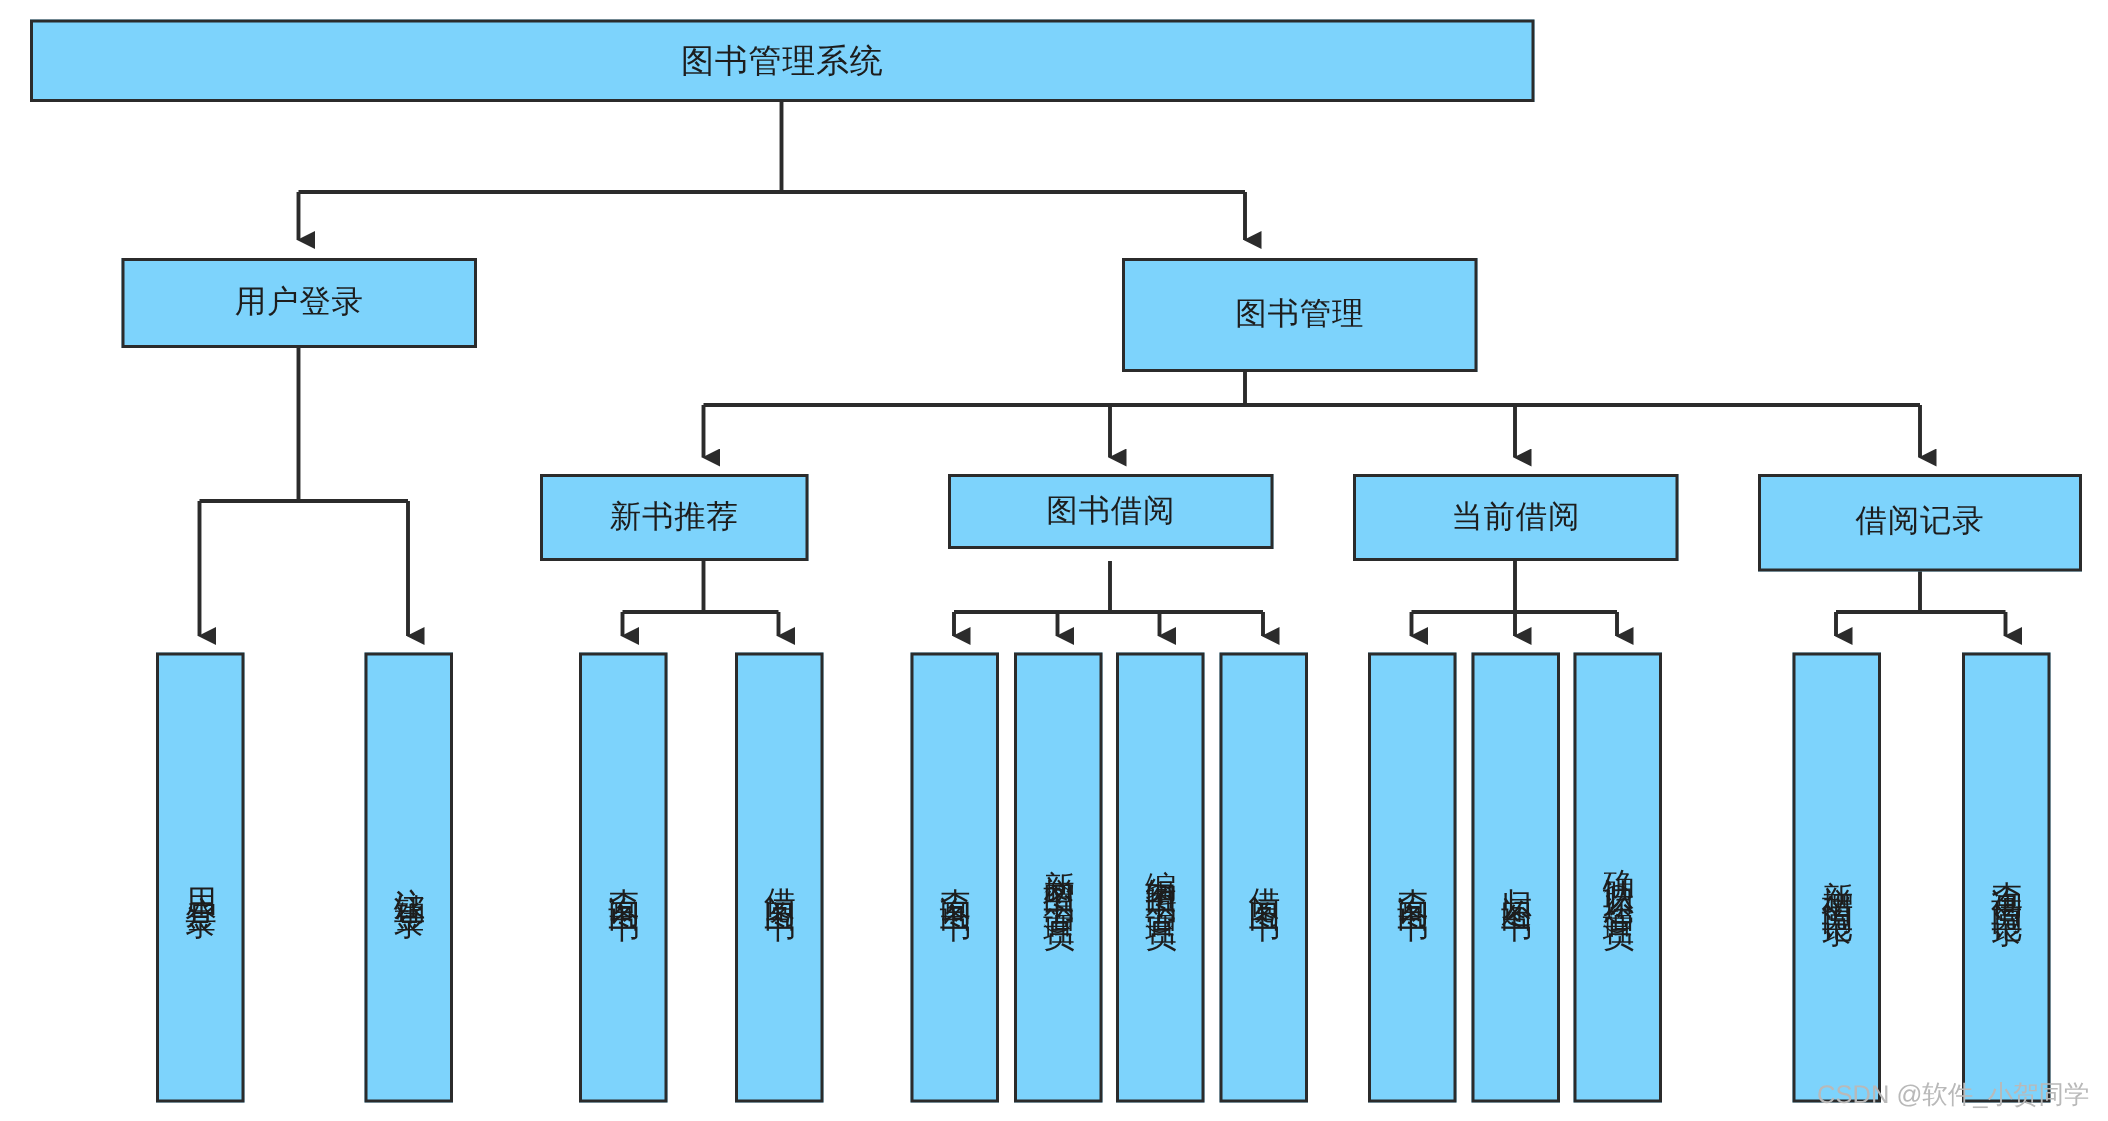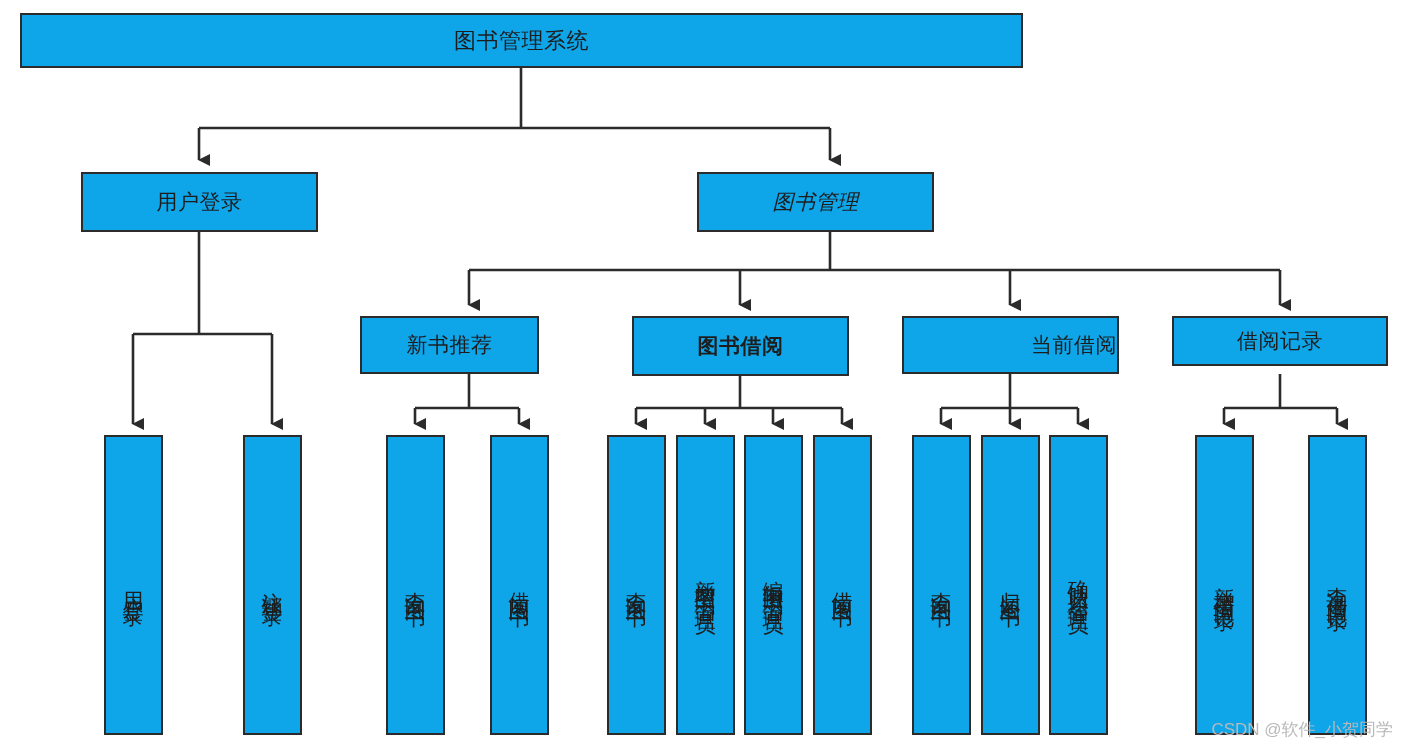--- a/index.html
+++ b/index.html
@@ -22,21 +22,21 @@
   svg.layer {
     position: absolute;
     top: 0;
     left: 0;
     width: 1405px;
     height: 747px;
   }
   .node-box {
     position: absolute;
     box-sizing: border-box;
-    background: #0ea5e9;
+    background: #7dd3fc;
     border: 2px solid #2b2b2b;
     display: flex;
     align-items: center;
     justify-content: center;
     overflow: hidden;
   }
   .node-label {
     color: #1d1d1d;
     font-size: 21px;
     line-height: 1.15;
@@ -120,37 +120,37 @@
   </svg>
 
   <div class="node-box title" style="left:20px; top:13px; width:1003px; height:55px;">
     <span class="node-label">图书管理系统</span>
   </div>
 
   <div class="node-box" style="left:81px; top:172px; width:237px; height:60px;">
     <span class="node-label">用户登录</span>
   </div>
 
-  <div class="node-box" style="left:697px; top:172px; width:237px; height:60px;font-style:italic;">
+  <div class="node-box" style="left:748px; top:172px; width:237px; height:76px;">
     <span class="node-label">图书管理</span>
   </div>
 
   <div class="node-box" style="left:360px; top:316px; width:179px; height:58px;">
     <span class="node-label">新书推荐</span>
   </div>
 
-  <div class="node-box" style="left:632px; top:316px; width:217px; height:60px;font-weight:bold;">
+  <div class="node-box" style="left:632px; top:316px; width:217px; height:50px;">
     <span class="node-label">图书借阅</span>
   </div>
 
-  <div class="node-box" style="left:902px; top:316px; width:217px; height:58px;justify-content:flex-end;">
+  <div class="node-box" style="left:902px; top:316px; width:217px; height:58px;">
     <span class="node-label">当前借阅</span>
   </div>
 
-  <div class="node-box" style="left:1172px; top:316px; width:216px; height:50px;">
+  <div class="node-box" style="left:1172px; top:316px; width:216px; height:65px;">
     <span class="node-label">借阅记录</span>
   </div>
 
   <div class="node-box vertical" style="left:104px; top:435px; width:59px; height:300px;">
     <span class="node-label">用户登录</span>
   </div>
 
   <div class="node-box vertical" style="left:243px; top:435px; width:59px; height:300px;">
     <span class="node-label">注销登录</span>
   </div>

